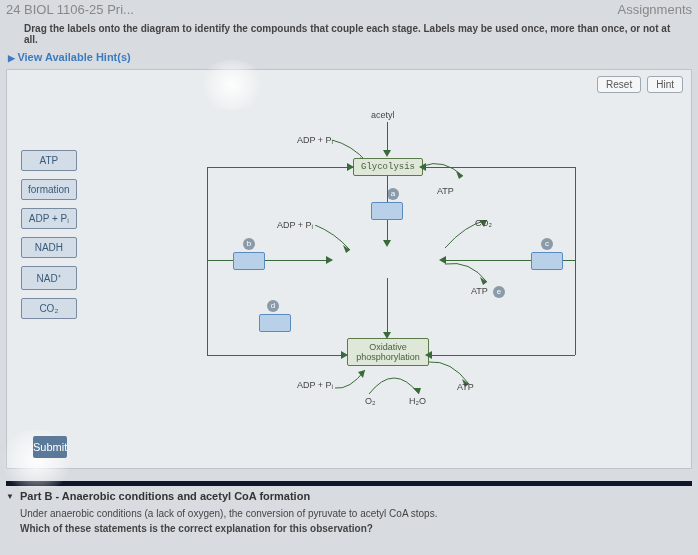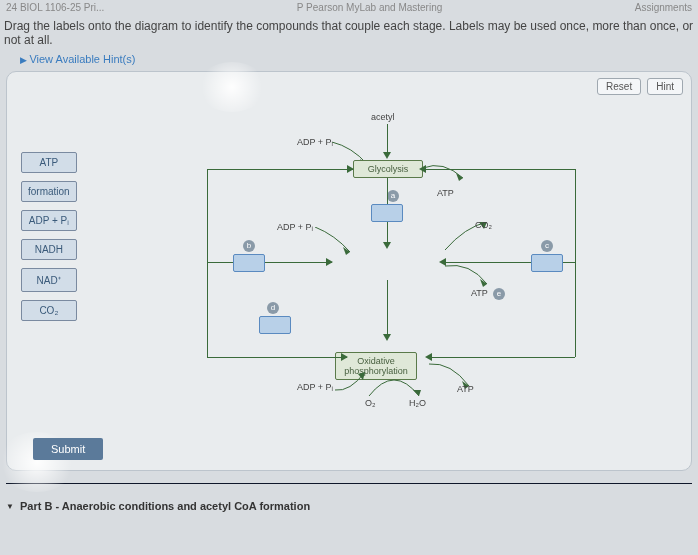--- a/index.html
+++ b/index.html
@@ -5,29 +5,29 @@
     * { margin: 0; padding: 0; box-sizing: border-box; }
     body {
       font-family: Arial, Helvetica, sans-serif;
       background: #d8dce0;
       width: 698px;
       height: 555px;
       overflow: hidden;
       font-size: 11px;
       color: #333;
     }
-    .breadcrumb { padding: 2px 6px; color: #888; font-size: 10px; display: flex; justify-content: space-between; }
-    .instruction { padding: 4px 4px; font-size: 12px; font-weight: normal; color: #444; }
-    .hint-link { color: #3a7cbf; padding: 2px 20px; font-size: 11px; cursor: pointer; }
+    .breadcrumb { padding: 2px 6px; color: #888; font-size: 13px; display: flex; justify-content: space-between; }
+    .instruction { padding: 4px 24px; font-size: 10px; font-weight: bold; color: #444; }
+    .hint-link { color: #3a7cbf; padding: 2px 8px; font-size: 11px; cursor: pointer; font-weight: bold; }
     .hint-link::before { content: "▶ "; font-size: 9px; }
     .panel {
       background: #e9ecee;
       margin: 4px 6px 2px 6px;
       border: 1px solid #bcc4cc;
-      border-radius: 10px;
+      border-radius: 1px;
       position: relative;
       height: 400px;
     }
     .top-btns { position: absolute; top: 6px; right: 8px; display: flex; gap: 6px; }
     .btn-small {
       background: #f4f6f8;
       border: 1px solid #9fa8b0;
       border-radius: 3px;
       padding: 2px 8px;
       font-size: 10px;
@@ -85,43 +85,42 @@
     .arrow-head.right { border-top: 4px solid transparent; border-bottom: 4px solid transparent; border-left: 7px solid #3a6a3a; }
     .small-letter {
       position: absolute; width: 12px; height: 12px; border-radius: 50%;
       background: #8a9aa8; color: #fff; font-size: 8px; line-height: 12px; text-align: center;
     }
     .submit-btn {
       margin: 6px 0 0 18px;
       background: #5b7a9a;
       color: #fff;
       border: none;
-      padding: 5px 18px;
+      padding: 5px 0;
       font-size: 11px;
       border-radius: 2px;
       cursor: pointer;
     }
-    .part-b { margin: 12px 6px 0 6px; border-top: 1px solid #0f172a; padding-top: 16px; }
+    .part-b { margin: 12px 6px 0 6px; border-top: 5px solid #0f172a; padding-top: 4px; }
     .part-b-title { font-weight: bold; font-size: 11px; color: #333; padding-left: 14px; position: relative; }
     .part-b-title::before { content: "▼"; position: absolute; left: 0; font-size: 8px; top: 2px; }
     .part-b-body { padding: 6px 0 0 14px; font-size: 10px; color: #444; }
     .curve { position: absolute; }
     .glare {
       position: absolute;
       border-radius: 50%;
       background: radial-gradient(circle, rgba(255,255,255,0.95) 0%, rgba(255,255,255,0.0) 70%);
       pointer-events: none;
     }
   </style>
 </head>
 <body>
 
 <div class="breadcrumb">
   <span>24 BIOL 1106-25 Pri...</span>
-  <span>P  Pearson MyLab and Mastering</span>
   <span>Assignments</span>
 </div>
 
 <div class="instruction">Drag the labels onto the diagram to identify the compounds that couple each stage. Labels may be used once, more than once, or not at all.</div>
 <div class="hint-link">View Available Hint(s)</div>
 
 <div class="panel">
   <div class="top-btns">
     <div class="btn-small">Reset</div>
     <div class="btn-small">Hint</div>
@@ -141,21 +140,21 @@
     <div class="dlabel" style="left:224px; top:10px;">acetyl</div>
     <div class="arrow-line v" style="left:240px; top:22px; height:30px;"></div>
     <div class="arrow-head down" style="left:236px; top:50px;"></div>
 
     <div class="dlabel" style="left:150px; top:35px;">ADP + Pᵢ</div>
     <svg class="curve" style="left:185px; top:40px;" width="40" height="28">
       <path d="M0,0 Q20,5 35,22" stroke="#3a6a3a" fill="none" stroke-width="1"></path>
       <polygon points="35,22 28,17 31,25" fill="#3a6a3a"></polygon>
     </svg>
 
-    <div class="stage-box" style="left:206px; top:58px; width:70px;">Glycolysis</div>
+    <div class="stage-box" style="left:206px; top:58px; width:70px;font-family:Liberation Mono, monospace;">Glycolysis</div>
 
     <svg class="curve" style="left:276px; top:58px;" width="50" height="28">
       <path d="M0,8 Q20,0 40,18" stroke="#3a6a3a" fill="none" stroke-width="1"></path>
       <polygon points="40,18 33,13 36,21" fill="#3a6a3a"></polygon>
     </svg>
     <div class="dlabel" style="left:290px; top:86px;">ATP</div>
 
     <div class="arrow-line h" style="left:60px; top:67px; width:146px;"></div>
     <div class="arrow-head right" style="left:200px; top:63px;"></div>
 
@@ -202,21 +201,21 @@
 
     <div class="small-letter" style="left:394px; top:138px;">c</div>
     <div class="drop-slot" style="left:384px; top:152px;"></div>
 
     <div class="arrow-line v" style="left:240px; top:178px; height:20px;"></div>
     <div class="small-letter" style="left:120px; top:200px;">d</div>
     <div class="drop-slot" style="left:112px; top:214px;"></div>
     <div class="arrow-line v" style="left:240px; top:198px; height:36px;"></div>
     <div class="arrow-head down" style="left:236px; top:232px;"></div>
 
-    <div class="stage-box" style="left:188px; top:238px; width:82px; white-space:pre-line;margin-top:12px;">Oxidative
+    <div class="stage-box" style="left:200px; top:238px; width:82px; white-space:pre-line;">Oxidative
 phosphorylation</div>
 
     <div class="arrow-line h" style="left:60px; top:255px; width:140px;"></div>
     <div class="arrow-head right" style="left:194px; top:251px;"></div>
     <div class="arrow-line h" style="left:284px; top:255px; width:144px;"></div>
     <div class="arrow-head left" style="left:278px; top:251px;"></div>
 
     <div class="dlabel" style="left:150px; top:280px;">ADP + Pᵢ</div>
     <svg class="curve" style="left:188px; top:268px;" width="36" height="24">
       <path d="M0,20 Q15,22 30,2" stroke="#3a6a3a" fill="none" stroke-width="1"></path>
@@ -238,13 +237,17 @@
   </div>
 
   <div class="glare" style="left:190px; top:-10px; width:70px; height:50px;"></div>
   <div class="glare" style="left:-10px; top:360px; width:80px; height:60px;"></div>
 
   <button class="submit-btn" style="position:absolute; left:8px; bottom:10px;">Submit</button>
 </div>
 
 <div class="part-b">
   <div class="part-b-title">Part B - Anaerobic conditions and acetyl CoA formation</div>
+  <div class="part-b-body">
+    <div>Under anaerobic conditions (a lack of oxygen), the conversion of pyruvate to acetyl CoA stops.</div>
+    <div style="font-weight:bold; margin-top:4px;">Which of these statements is the correct explanation for this observation?</div>
+  </div>
 </div>
 
 </body></html>

